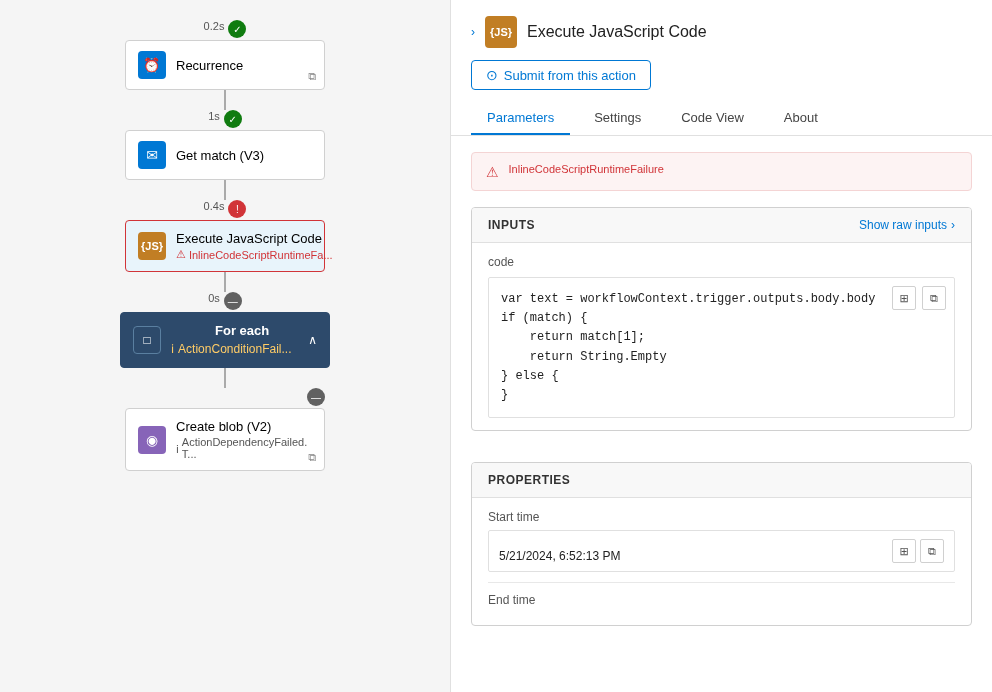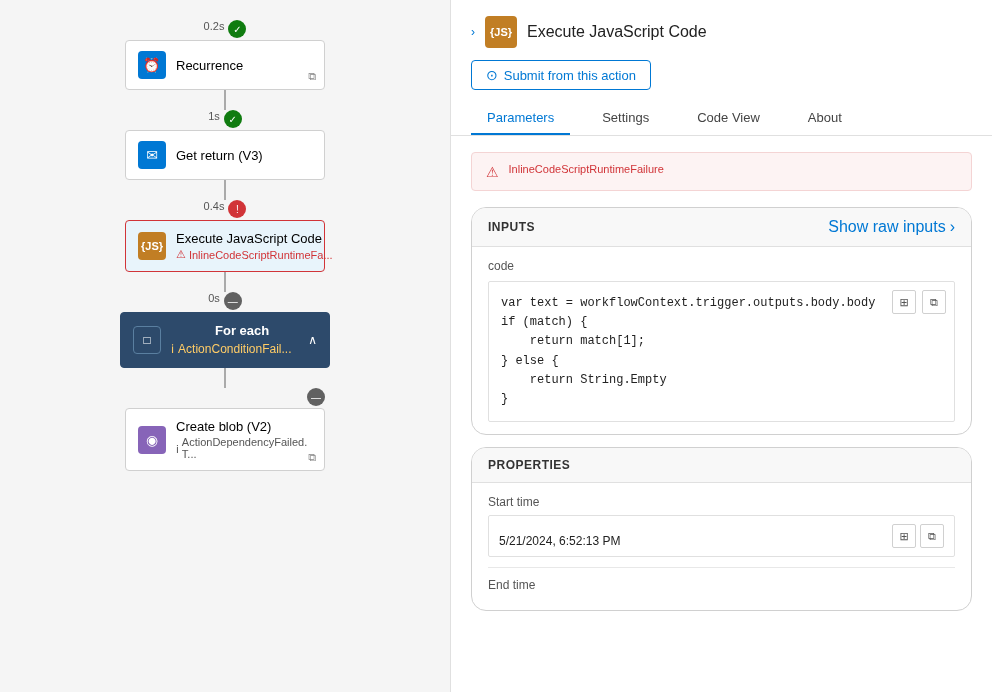--- a/index.html
+++ b/index.html
@@ -228,21 +228,21 @@
       background: white;
       border-radius: 4px;
       padding: 6px 14px;
       font-size: 13px;
       cursor: pointer;
       margin-bottom: 12px;
     }
 
     .tabs {
       display: flex;
-      gap: 16px;
+      gap: 8px;
     }
 
     .tab {
       padding: 8px 16px;
       font-size: 13px;
       cursor: pointer;
       color: #444;
       border-bottom: 2px solid transparent;
     }
 
@@ -283,43 +283,43 @@
     }
 
     .error-banner-text {
       font-size: 12px;
       color: #555;
       line-height: 1.4;
     }
 
     .section-card {
       border: 1px solid #d0d0d0;
-      border-radius: 15px;
-      margin-bottom: 12px;
+      border-radius: 4px;
+      margin-bottom: 31px;
       overflow: hidden;
     }
 
     .section-header {
       background: #f8f8f8;
       padding: 10px 16px;
       display: flex;
       align-items: center;
       justify-content: space-between;
       border-bottom: 1px solid #e0e0e0;
     }
 
     .section-title {
       font-size: 12px;
       font-weight: 600;
       color: #333;
       letter-spacing: 0.5px;
     }
 
     .show-raw {
-      font-size: 16px;
+      font-size: 12px;
       color: #0078d4;
       display: flex;
       align-items: center;
       gap: 4px;
       cursor: pointer;
     }
 
     .section-body {
       padding: 12px 16px;
     }
@@ -441,21 +441,21 @@
     <div class="connector-line"></div>
 
     <div class="step-wrapper">
       <div class="step-badge">
         <span>1s</span>
         <span class="badge-success">✓</span>
       </div>
       <div class="step-card">
         <div class="step-icon icon-blue">✉</div>
         <div class="step-card-content">
-          <div class="step-title">Get return (V3)</div>
+          <div class="step-title">Get match (V3)</div>
         </div>
       </div>
     </div>
 
     <div class="connector-line"></div>
 
     <div class="step-wrapper">
       <div class="step-badge">
         <span>0.4s</span>
         <span class="badge-error">!</span>
@@ -555,22 +555,22 @@
       <div class="section-body">
         <div class="field-label">code</div>
         <div class="code-block">
           <div class="code-toolbar">
             <button class="code-tool-btn">⊞</button>
             <button class="code-tool-btn">⧉</button>
           </div>
           <span class="code-line">var text = workflowContext.trigger.outputs.body.body</span>
           <span class="code-line">if (match) {</span>
           <span class="code-line">&nbsp;&nbsp;&nbsp;&nbsp;return match[1];</span>
+          <span class="code-line">&nbsp;&nbsp;&nbsp;&nbsp;return String.Empty</span>
           <span class="code-line">} else {</span>
-          <span class="code-line">&nbsp;&nbsp;&nbsp;&nbsp;return String.Empty</span>
           <span class="code-line">}</span>
         </div>
       </div>
     </div>
 
     <div class="section-card">
       <div class="section-header">
         <span class="section-title">PROPERTIES</span>
       </div>
       <div class="section-body">

